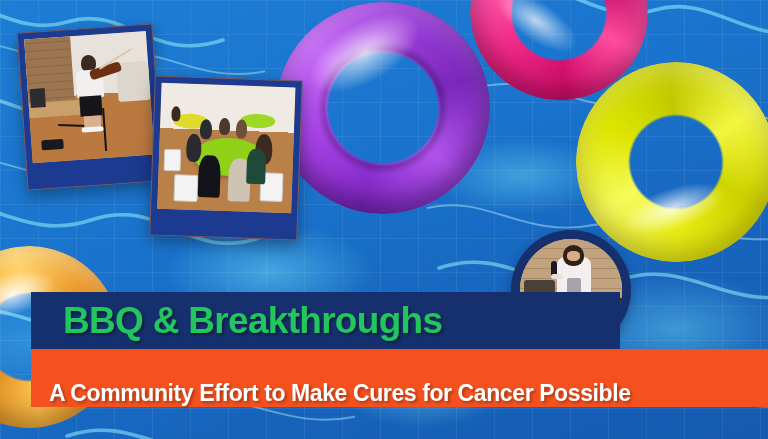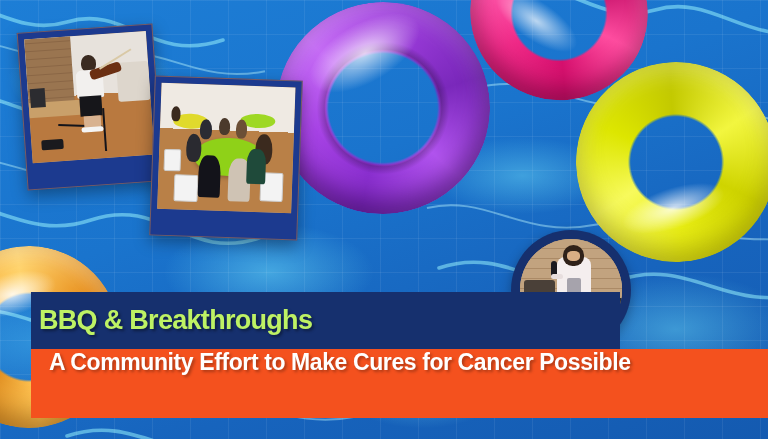--- a/index.html
+++ b/index.html
@@ -237,37 +237,37 @@
     left: 31px;
     top: 292px;
     width: 589px;
     height: 57px;
     background: #16306e;
     display: flex;
     align-items: center;
     z-index: 5;
   }
   #title-text {
-    color: #bef264;
-    font-size: 27px;
+    color: #22c55e;
+    font-size: 37px;
     font-weight: bold;
     letter-spacing: -0.7px;
-    margin-left: 8px;
+    margin-left: 32px;
     text-shadow: 2px 2px 3px rgba(0,0,0,.40);
     white-space: nowrap;
   }
   #subtitle-banner {
     position: absolute;
     left: 31px;
     top: 349px;
     width: 737px;
-    height: 69px;
+    height: 58px;
     background: #f4511e;
     display: flex;
-    align-items: flex-start;
+    align-items: flex-end;
     z-index: 6;
   }
   #subtitle-text {
     color: #ffffff;
     font-size: 23px;
     font-weight: bold;
     letter-spacing: -0.4px;
     margin-left: 18px;
     text-shadow: 2px 2px 3px rgba(0,0,0,.30);
     white-space: nowrap;

